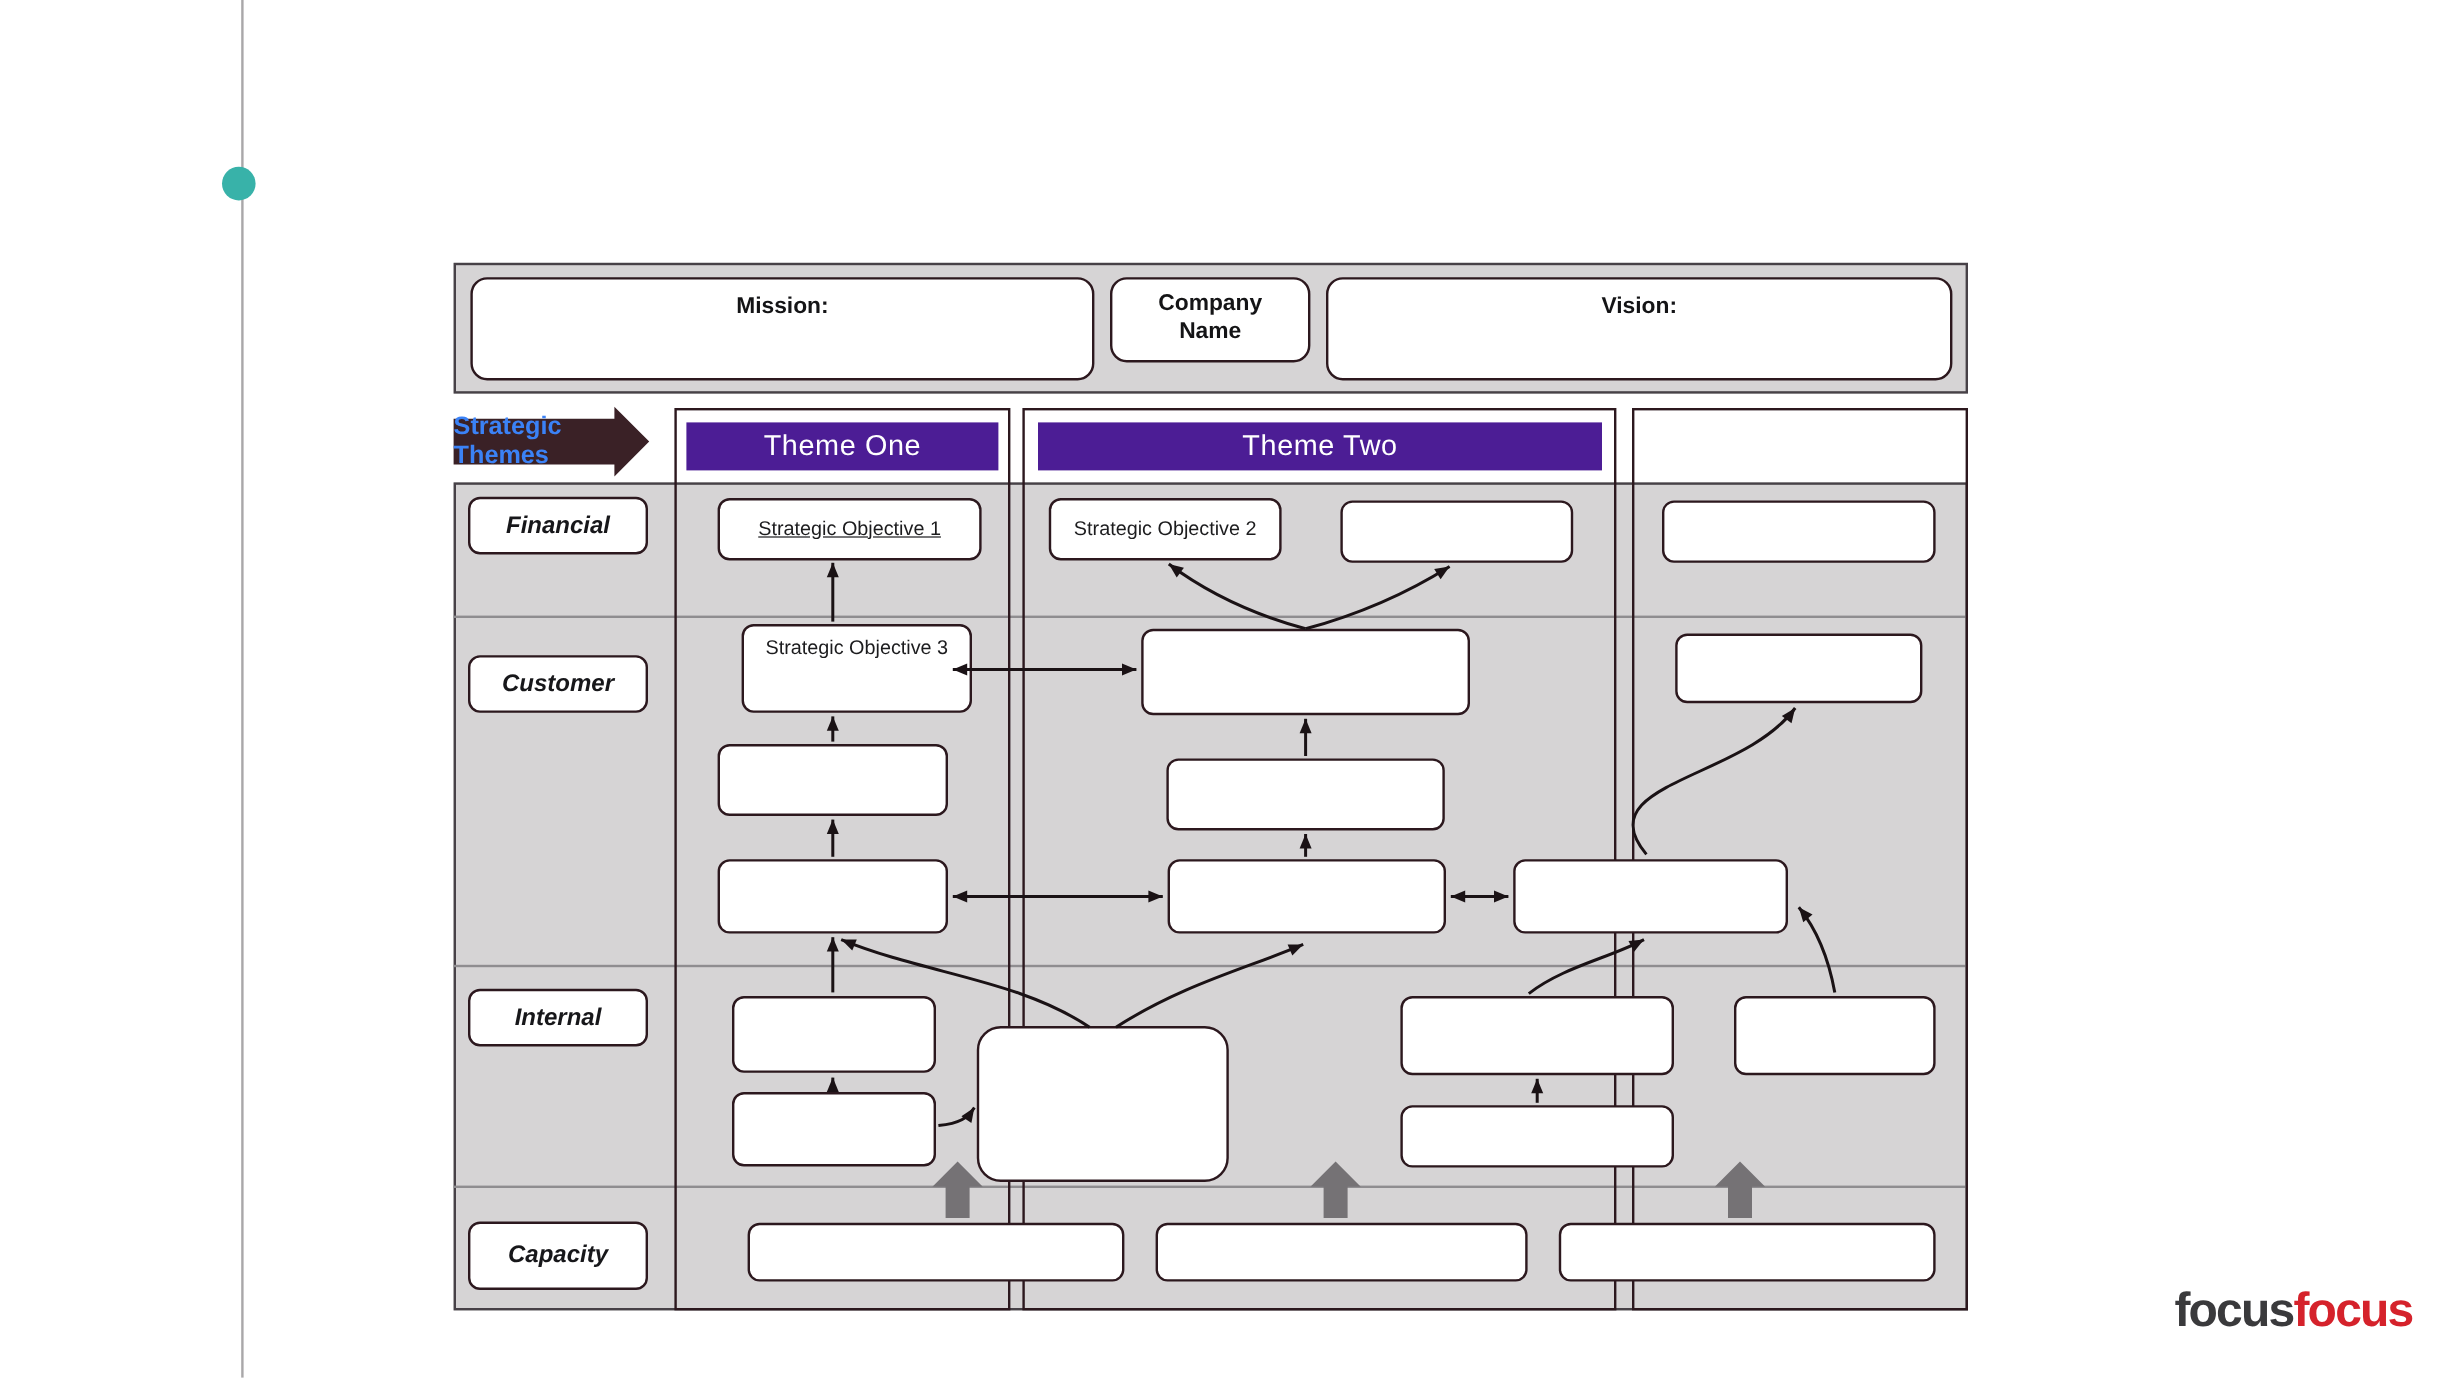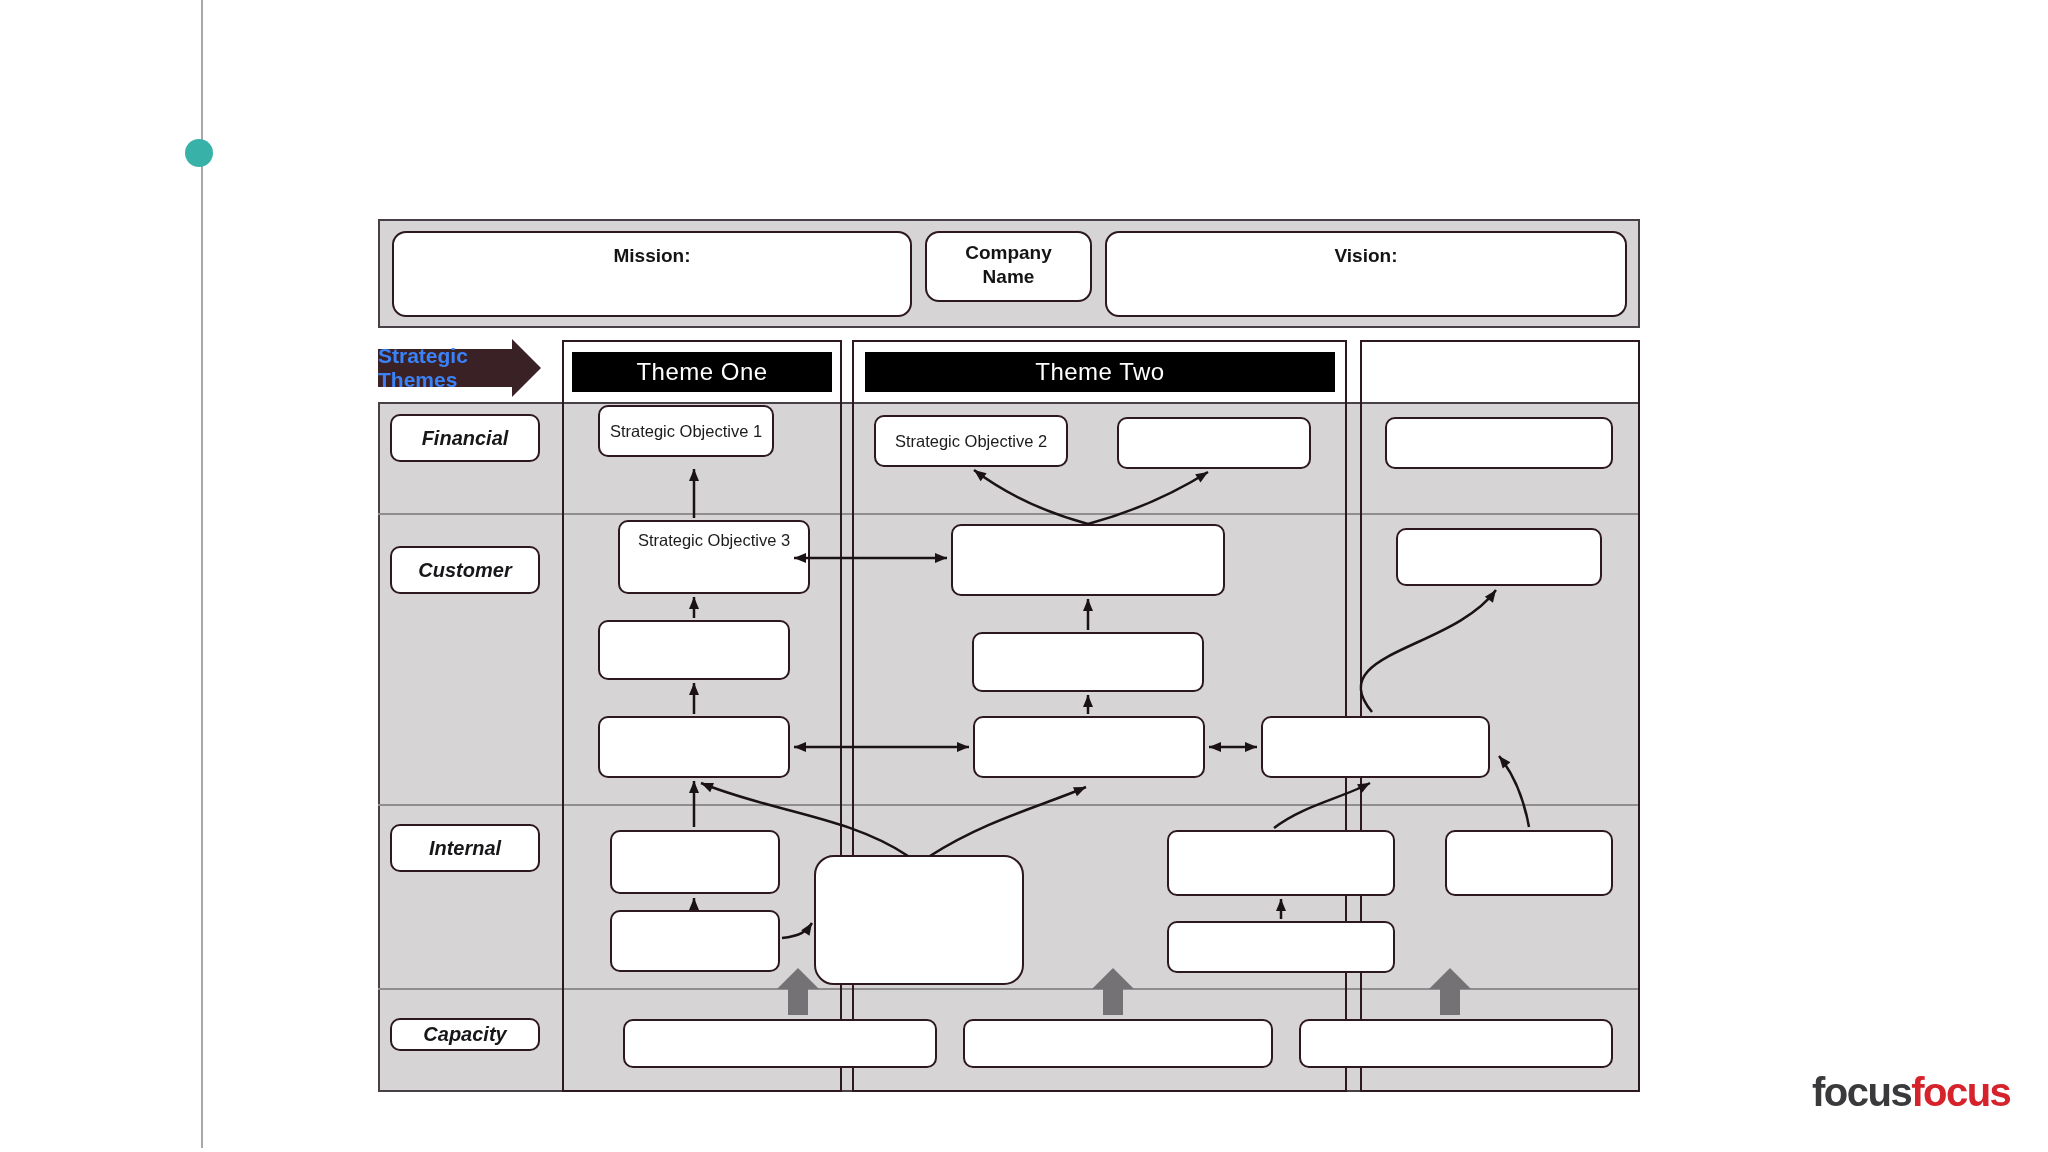--- a/index.html
+++ b/index.html
@@ -1,21 +1,21 @@
 <!DOCTYPE html>
 <html><head>
 <meta charset="utf-8">
 <style>
   html,body{margin:0;padding:0;background:#fff;}
   #canvas{position:relative;width:2048px;height:1152px;background:#fff;overflow:hidden;
           font-family:"Liberation Sans",sans-serif;}
   .panel{position:absolute;background:#d6d4d5;border:2px solid #474147;box-sizing:border-box;z-index:0;}
   .sep{position:absolute;background:#8f8d90;height:2px;z-index:2;}
   .tcol{position:absolute;border:2.5px solid #2c181e;box-sizing:border-box;z-index:10;}
-  .thdr{position:absolute;background:#000000;color:#ffffff;font-size:24px;display:flex;
+  .thdr{position:absolute;background:#4c1d95;color:#ffffff;font-size:24px;display:flex;
         align-items:center;justify-content:center;z-index:15;letter-spacing:.5px;}
   .wbox{position:absolute;background:#fff;border:2.5px solid #2c181e;border-radius:10px;
         box-sizing:border-box;z-index:20;}
   .bigr{border-radius:20px;}
   .rowlbl{font-style:italic;font-weight:bold;font-size:20px;color:#17171a;display:flex;
           align-items:center;justify-content:center;}
   .objlbl{font-size:16.5px;color:#1c1c1e;display:flex;justify-content:center;text-align:center;}
   .vcenter{align-items:center;}
   .vtop{align-items:flex-start;padding-top:9px;margin-left:20px;}
   .banlbl{font-weight:bold;font-size:19px;color:#141416;display:flex;justify-content:center;
@@ -55,23 +55,23 @@
   <div class="tcol" style="left:852px;top:340px;width:495px;height:752px;"></div>
   <div class="tcol" style="left:1360px;top:340px;width:280px;height:752px;"></div>
   <div class="thdr" style="left:572px;top:352px;width:260px;height:40px;">Theme One</div>
   <div class="thdr" style="left:865px;top:352px;width:470px;height:40px;">Theme Two</div>
 
   <div id="themes-caption">Strategic Themes</div>
 
   <div class="wbox rowlbl" style="left:390px;top:414px;width:150px;height:48px;">Financial</div>
   <div class="wbox rowlbl" style="left:390px;top:546px;width:150px;height:48px;">Customer</div>
   <div class="wbox rowlbl" style="left:390px;top:824px;width:150px;height:48px;">Internal</div>
-  <div class="wbox rowlbl" style="left:390px;top:1018px;width:150px;height:33px;">Capacity</div>
+  <div class="wbox rowlbl" style="left:390px;top:1018px;width:150px;height:57px;">Capacity</div>
 
-  <div class="wbox objlbl vcenter" style="left:598px;top:405px;width:176px;height:52px;">Strategic Objective 1</div>
+  <div class="wbox objlbl vcenter" style="left:598px;top:415px;width:220px;height:52px;text-decoration:underline;">Strategic Objective 1</div>
   <div class="wbox objlbl vcenter" style="left:874px;top:415px;width:194px;height:52px;">Strategic Objective 2</div>
   <div class="wbox" style="left:1117px;top:417px;width:194px;height:52px;"></div>
   <div class="wbox" style="left:1385px;top:417px;width:228px;height:52px;"></div>
 
   <div class="wbox objlbl vtop" style="left:598px;top:520px;width:192px;height:74px;">Strategic Objective 3</div>
   <div class="wbox" style="left:951px;top:524px;width:274px;height:72px;"></div>
   <div class="wbox" style="left:1396px;top:528px;width:206px;height:58px;"></div>
   <div class="wbox" style="left:598px;top:620px;width:192px;height:60px;"></div>
   <div class="wbox" style="left:972px;top:632px;width:232px;height:60px;"></div>
   <div class="wbox" style="left:598px;top:716px;width:192px;height:62px;"></div>

